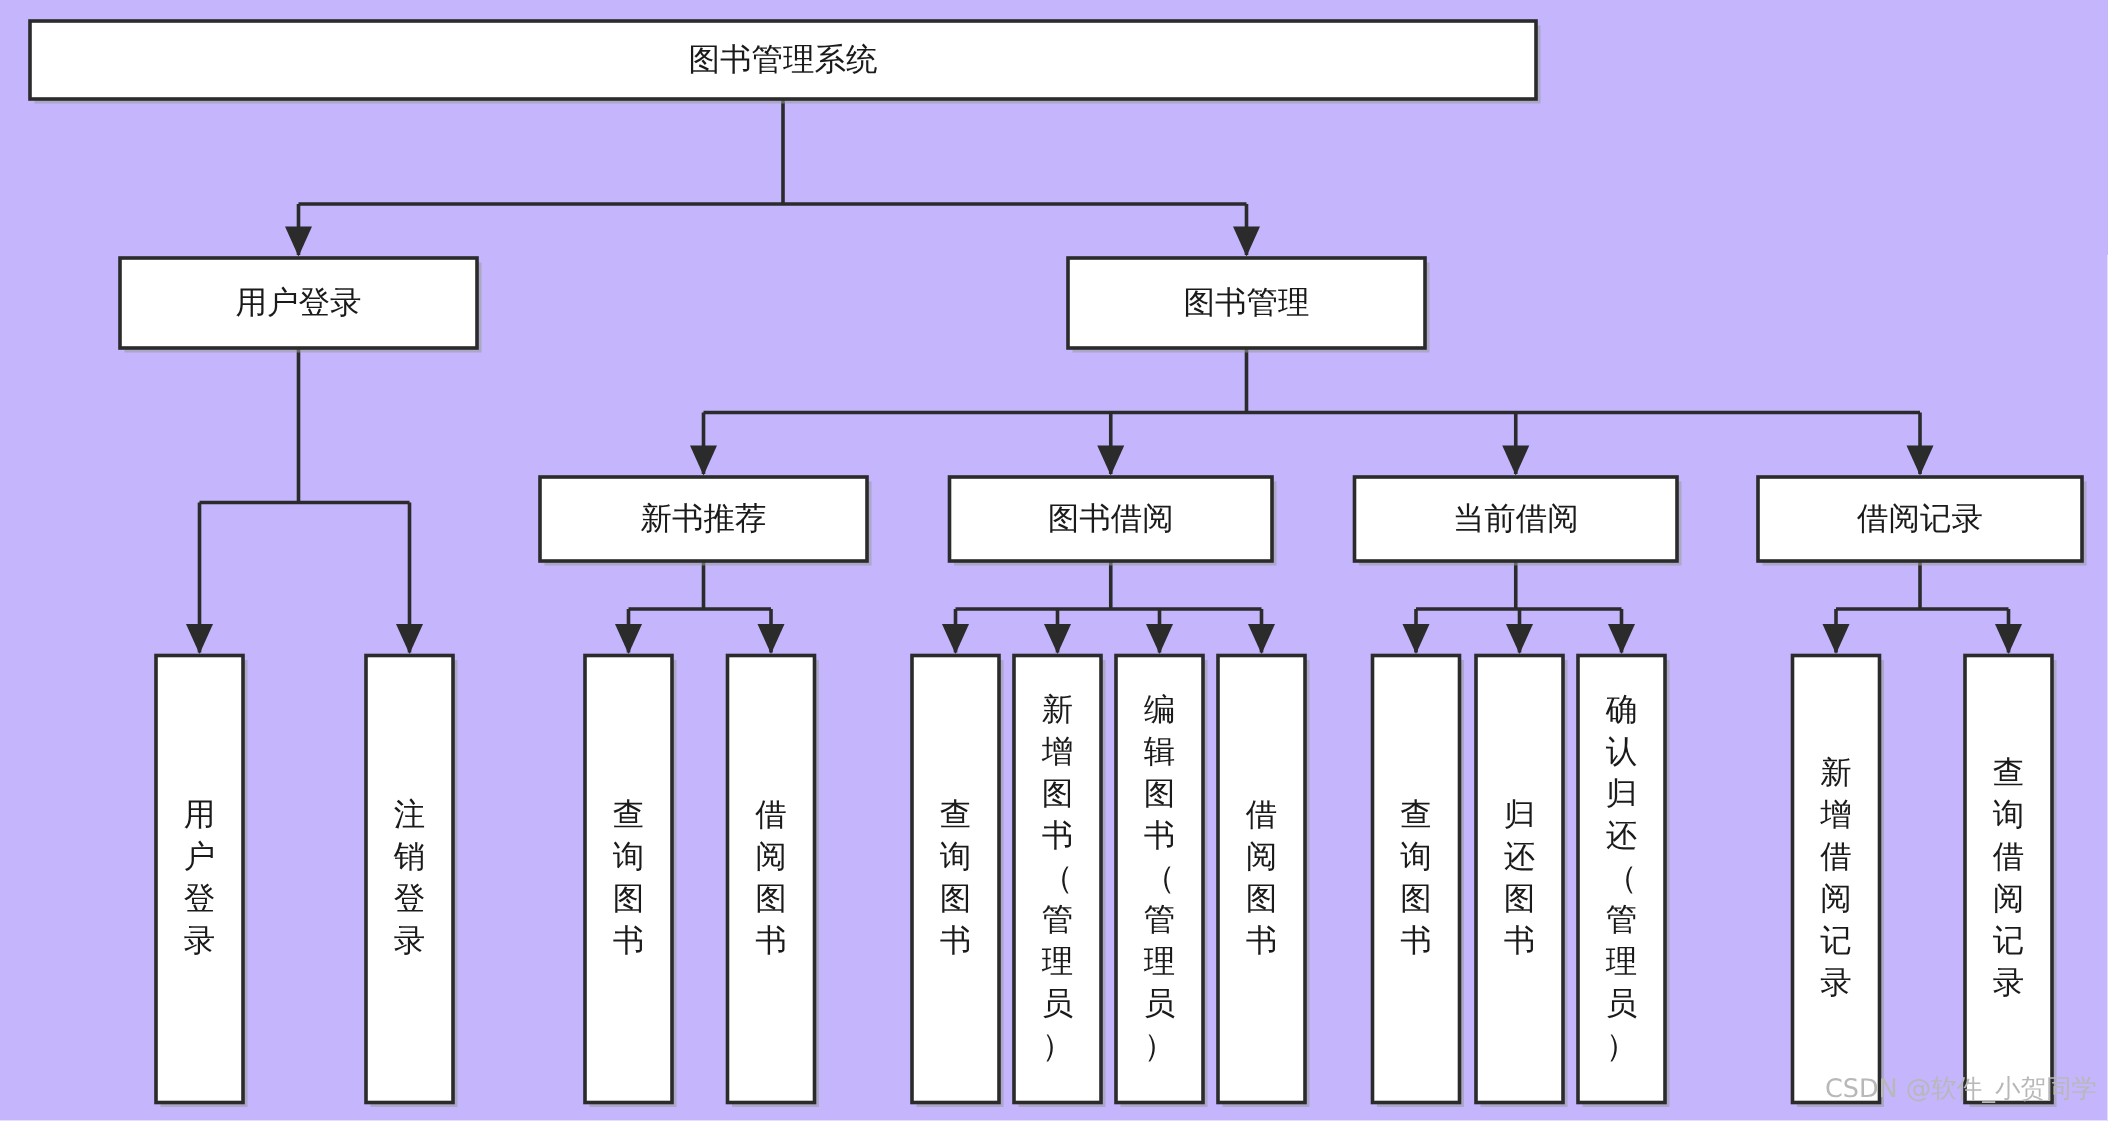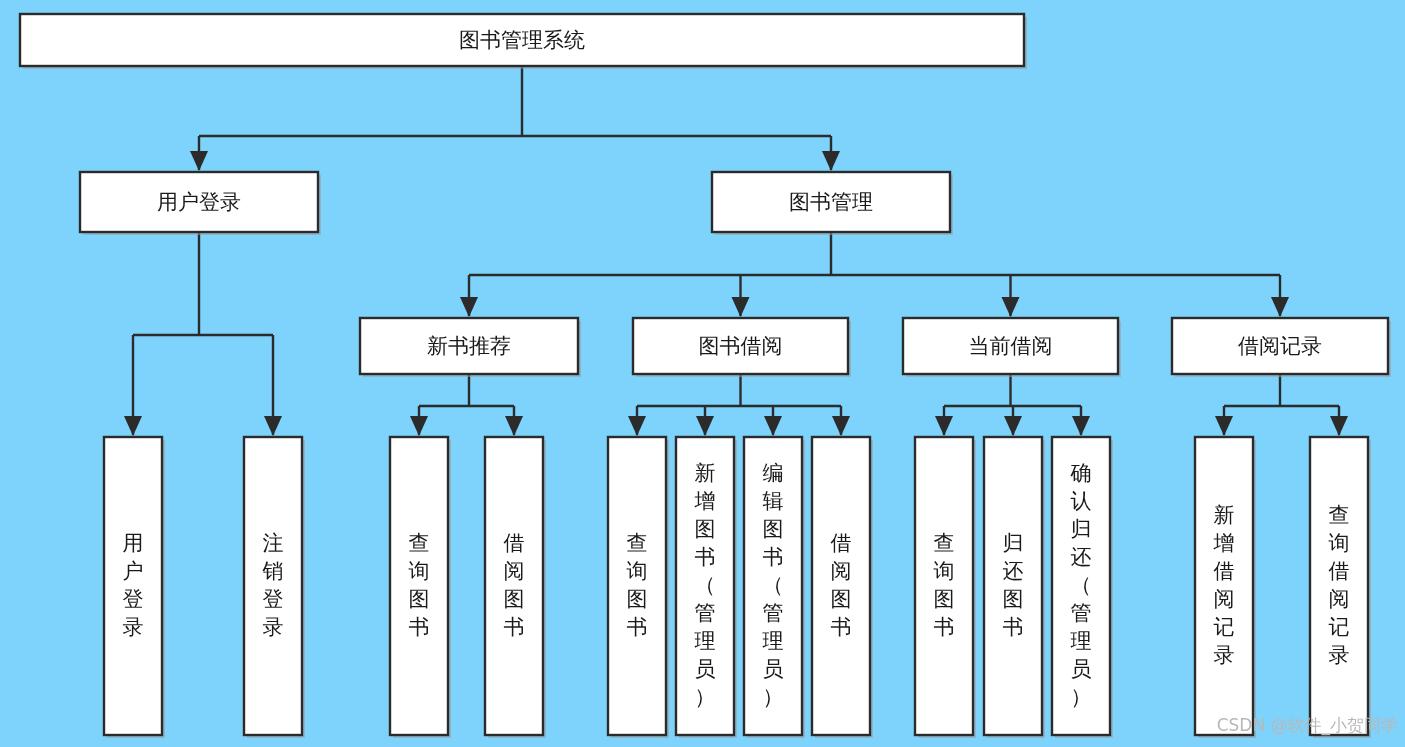--- a/index.html
+++ b/index.html
@@ -11,21 +11,21 @@
   body {
     width: 1405px;
     height: 747px;
     overflow: hidden;
     font-family: "DejaVu Sans", "Liberation Sans", sans-serif;
   }
   #diagram-root {
     position: relative;
     width: 1405px;
     height: 747px;
-    background: #7dd3fc;
+    background: #c4b5fd;
   }
   svg.diagram-canvas {
     position: absolute;
     left: 0;
     top: 0;
     width: 1405px;
     height: 747px;
     display: block;
   }
   .node-rect {

